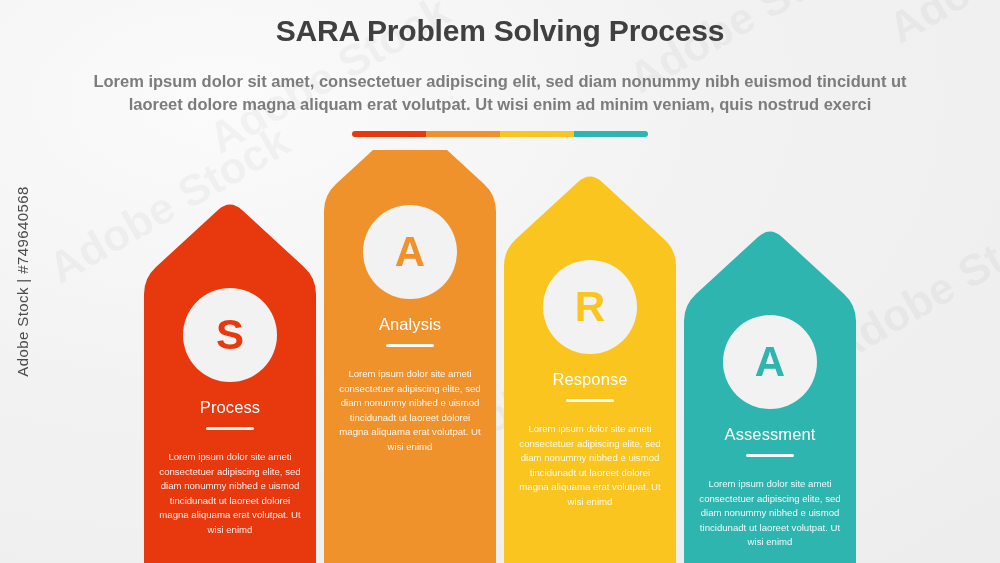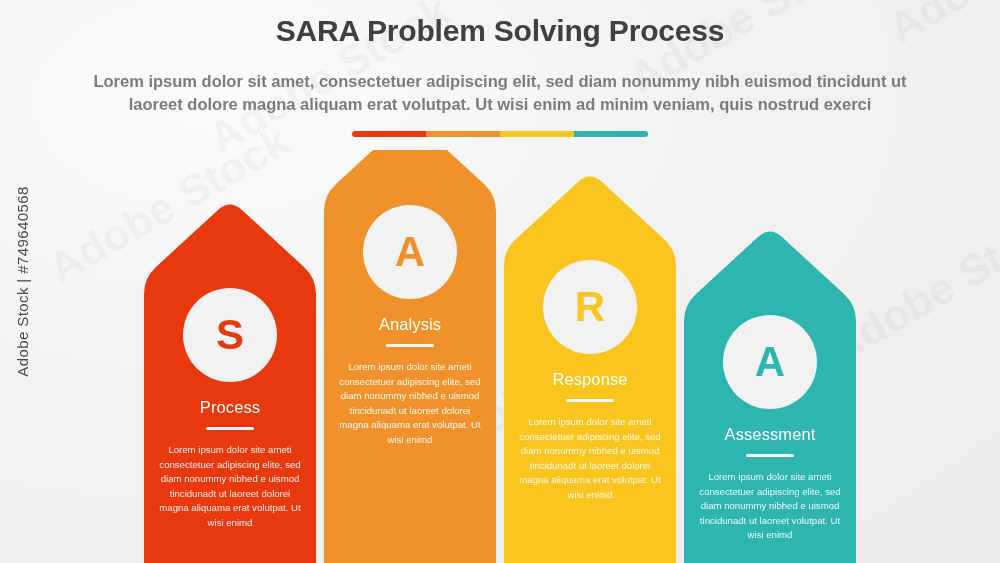--- a/index.html
+++ b/index.html
@@ -150,21 +150,21 @@
   }
   .divider {
     margin-top: 10px;
     width: 48px;
     height: 3px;
     background: #ffffff;
     border-radius: 2px;
     opacity: 0.95;
   }
   .card-desc {
-    margin-top: 13px;
+    margin-top: 20px;
     color: rgba(255,255,255,0.92);
     font-size: 9.6px;
     line-height: 1.52;
     text-align: center;
     width: 152px;
   }
 
   
   #card-1 { left: 0px;   height: 413px; }
   #card-2 { left: 180px; height: 413px; }

